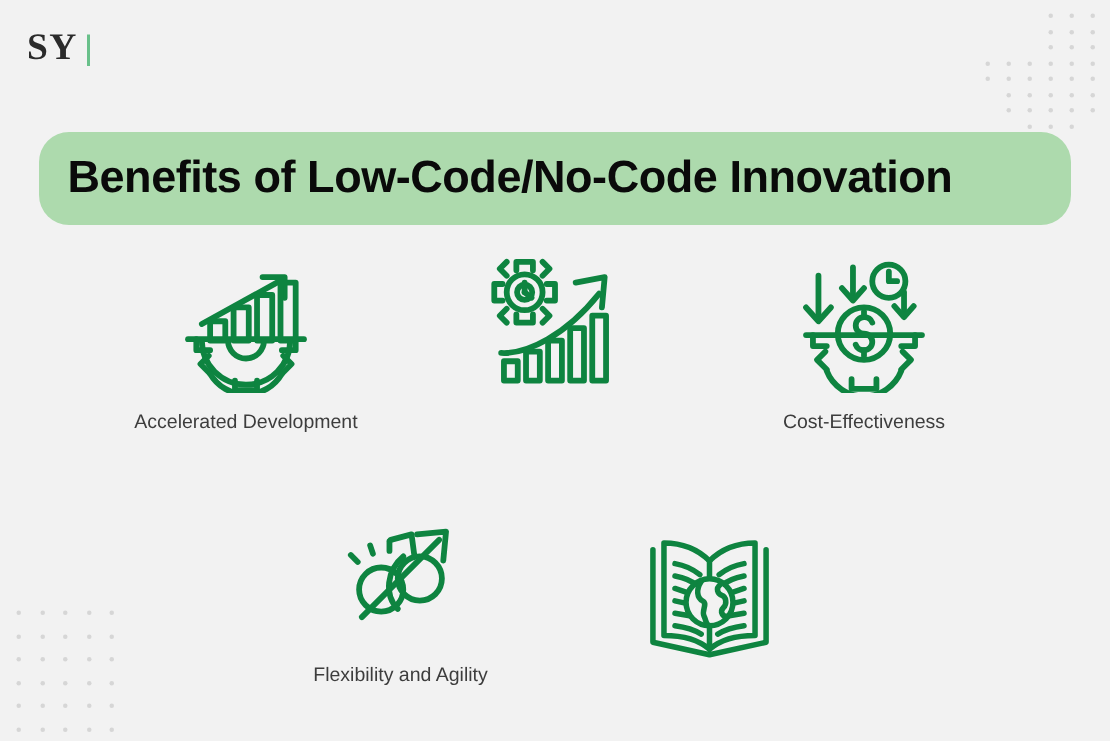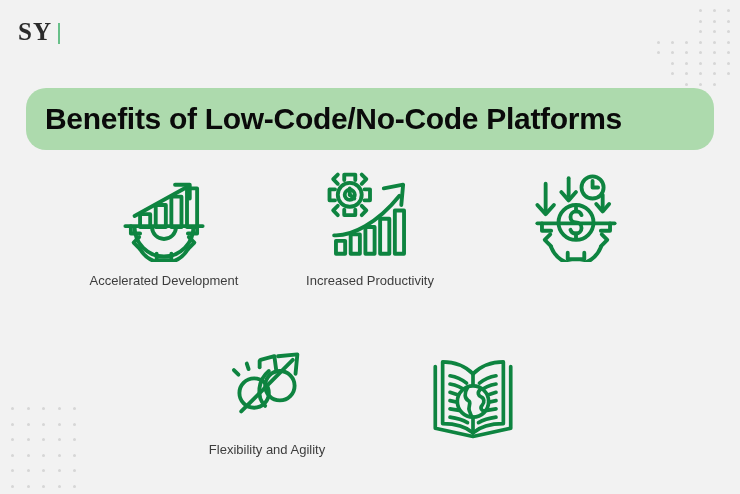--- a/index.html
+++ b/index.html
@@ -189,21 +189,21 @@
     <span class="dot" style="background: rgb(214, 214, 214); left: 57.5px; top: 86.5px;"></span>
     <span class="dot" style="background: rgb(214, 214, 214); left: 73px; top: 86.5px;"></span>
   </div>
 
 <div id="logo">
   <span class="sy">SY</span>
   <span class="bar"></span>
 </div>
 
 <div id="title-banner">
-  <div id="title-text">Benefits of Low-Code/No-Code Platforms</div>
+  <div id="title-text">Benefits of Low-Code/No-Code Innovation</div>
 </div>
 
 <div class="row" id="row-top">
 
   <div class="benefit">
     <div class="icon-wrap">
       <svg width="92" height="92" viewBox="0 0 100 100" fill="none" stroke="#0e8440" stroke-width="4.2" stroke-linecap="round" stroke-linejoin="round">
 
         <path d="M18 50 L76 18"></path>
         <path d="M62 16 L78 16 L78 31"></path>
@@ -247,21 +247,20 @@
         <path d="M11 71 C30 72 58 58 82 28"></path>
         <path d="M65 20 L86 16 L84 38"></path>
 
         <rect x="13" y="77" width="10" height="14"></rect>
         <rect x="29" y="70" width="10" height="21"></rect>
         <rect x="45" y="62" width="10" height="29"></rect>
         <rect x="61" y="53" width="10" height="38"></rect>
         <rect x="77" y="44" width="10" height="47"></rect>
       </svg>
     </div>
-    <div class="label">Increased Productivity</div>
   </div>
 
   <div class="benefit">
     <div class="icon-wrap">
       <svg width="92" height="92" viewBox="0 0 100 100" fill="none" stroke="#0e8440" stroke-width="4.2" stroke-linecap="round" stroke-linejoin="round">
 
         <path d="M17 15 L17 43"></path>
         <path d="M8 38 L17 48 L26 38"></path>
 
         <path d="M42 9 L42 28"></path>
@@ -280,20 +279,21 @@
         <path d="M78 70 l6 6 -7 7"></path>
         <path d="M23 84 a29 29 0 0 0 54 0"></path>
         <path d="M41 90 l0 7 18 0 0 -7"></path>
 
         <circle cx="50" cy="57" r="19"></circle>
         <path d="M56 49 a6 6 0 0 0 -6 -4 a6 6 0 0 0 0 12 a6 6 0 0 1 0 12 a6 6 0 0 1 -6 -4"></path>
         <path d="M50 41 L50 45"></path>
         <path d="M50 69 L50 73"></path>
       </svg>
     </div>
+    <div class="label">Cost-Effectiveness</div>
   </div>
 
 </div>
 
 <div class="row" id="row-bottom">
 
   <div class="benefit">
     <div class="icon-wrap">
       <svg width="92" height="92" viewBox="0 0 100 100" fill="none" stroke="#0e8440" stroke-width="4.2" stroke-linecap="round" stroke-linejoin="round">
 

